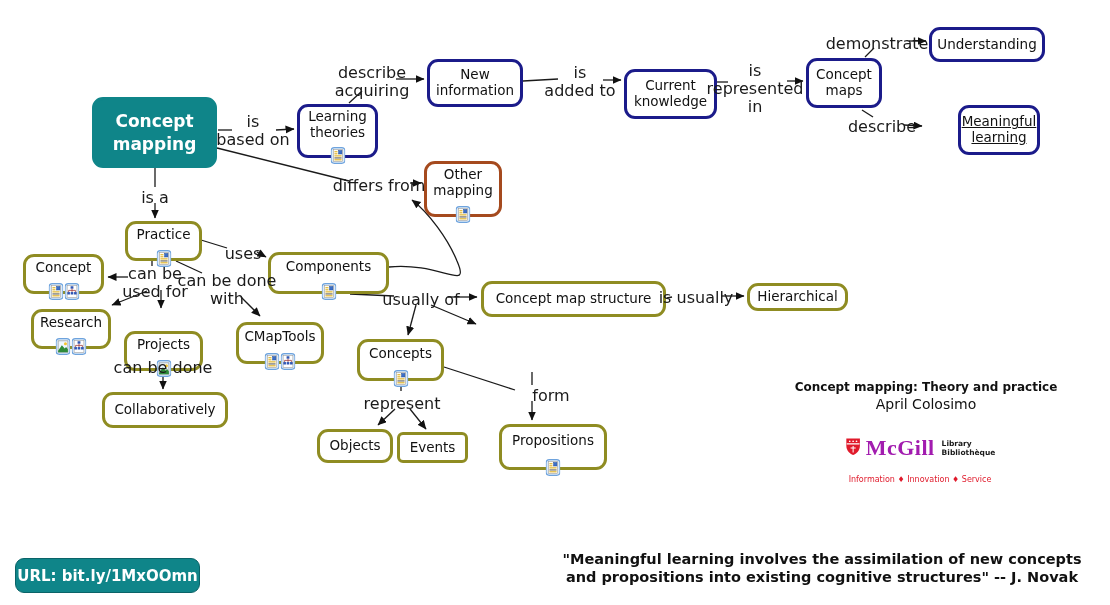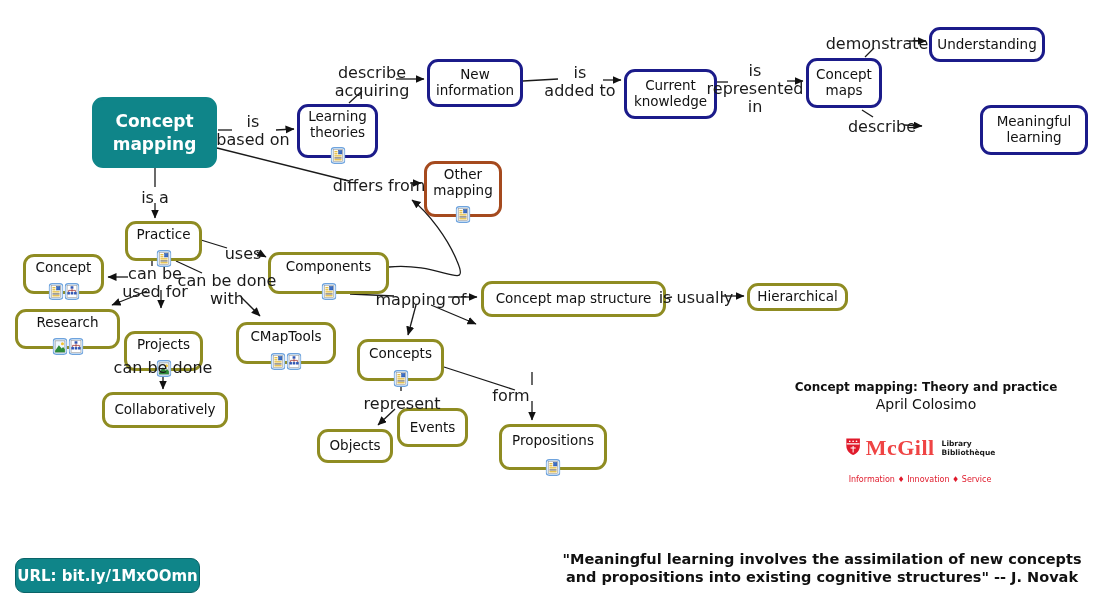--- a/index.html
+++ b/index.html
@@ -17,21 +17,21 @@
   .icons{position:absolute;bottom:-9px;left:50%;transform:translateX(-50%);display:flex;gap:1px;z-index:3;}
   .mini-icon{width:15px;height:17px;display:block;}
   .elabel{position:absolute;transform:translateX(-50%);font-size:16px;line-height:1.12;text-align:center;
           white-space:pre-line;z-index:2;color:#1a1a1a;}
   .title-block{position:absolute;left:926px;top:380px;transform:translateX(-50%);text-align:center;z-index:2;white-space:nowrap;}
   .title-block .t1{font-size:12px;font-weight:bold;}
   .title-block .t2{font-size:14px;margin-top:2px;}
   .mcgill{position:absolute;left:920px;top:435px;transform:translateX(-50%);display:flex;flex-direction:column;
           align-items:center;z-index:2;}
   .mcgill-top{display:flex;align-items:center;gap:4px;}
-  .mcgill-word{font-family:"Liberation Serif","DejaVu Serif",serif;font-weight:bold;font-size:22px;color:#ef4444;letter-spacing:0.5px;}
+  .mcgill-word{font-family:"Liberation Serif","DejaVu Serif",serif;font-weight:bold;font-size:22px;color:#a21caf;letter-spacing:0.5px;}
   .mcgill-unit{font-size:7.5px;font-weight:bold;color:#1a1a1a;white-space:pre-line;text-align:left;line-height:1.2;margin-left:3px;}
   .mcgill-tagline{font-size:8px;color:#e01a2b;margin-top:14px;}
   .quote{position:absolute;left:822px;top:550px;transform:translateX(-50%);width:548px;text-align:center;
          font-weight:bold;font-size:14.5px;line-height:1.25;z-index:2;}
   .url-badge{position:absolute;left:15px;top:558px;width:183px;height:33px;background:#0f8589;border:1px solid #0a6368;
              border-radius:9px;color:#fff;font-weight:bold;font-size:15px;display:flex;align-items:center;
              justify-content:center;z-index:2;}
   .defs-hidden{position:absolute;width:0;height:0;overflow:hidden;}
 </style>
 </head>
@@ -149,21 +149,21 @@
 
   <div class="node navy" style="left:806px;top:58px;width:76px;height:50px;">
     <span>Concept
 maps</span>
   </div>
 
   <div class="node navy" style="left:929px;top:27px;width:116px;height:35px;">
     <span>Understanding</span>
   </div>
 
-  <div class="node navy" style="left:980px;top:105px;width:108px;height:50px;">
+  <div class="node navy" style="left:958px;top:105px;width:82px;height:50px;text-decoration:underline;">
     <span>Meaningful
 learning</span>
   </div>
 
   <div class="node brown has-icon" style="left:424px;top:161px;width:78px;height:56px;">
     <span>Other
 mapping</span>
     <span class="icons"><span><svg class="mini-icon">
             <use href="#ic-resource"></use>
           </svg></span></span>
@@ -181,40 +181,40 @@
     <span class="icons">
       <span><svg class="mini-icon">
             <use href="#ic-resource"></use>
           </svg></span>
       <span><svg class="mini-icon">
             <use href="#ic-sitemap"></use>
           </svg></span>
     </span>
   </div>
 
-  <div class="node olive has-icon" style="left:15px;top:309px;width:105px;height:40px;">
+  <div class="node olive has-icon" style="left:31px;top:309px;width:80px;height:40px;">
     <span>Research</span>
     <span class="icons">
       <span><svg class="mini-icon">
             <use href="#ic-image"></use>
           </svg></span>
       <span><svg class="mini-icon">
             <use href="#ic-sitemap"></use>
           </svg></span>
     </span>
   </div>
 
   <div class="node olive has-icon" style="left:124px;top:311px;width:79px;height:40px;margin-top:20px;">
     <span>Projects</span>
     <span class="icons"><span><svg class="mini-icon">
             <use href="#ic-image"></use>
           </svg></span></span>
   </div>
 
-  <div class="node olive has-icon" style="left:236px;top:322px;width:100px;height:42px;">
+  <div class="node olive has-icon" style="left:236px;top:322px;width:88px;height:42px;">
     <span>CMapTools</span>
     <span class="icons">
       <span><svg class="mini-icon">
             <use href="#ic-resource"></use>
           </svg></span>
       <span><svg class="mini-icon">
             <use href="#ic-sitemap"></use>
           </svg></span>
     </span>
   </div>
@@ -243,21 +243,21 @@
     <span>Concepts</span>
     <span class="icons"><span><svg class="mini-icon">
             <use href="#ic-resource"></use>
           </svg></span></span>
   </div>
 
   <div class="node olive" style="left:317px;top:429px;width:76px;height:34px;">
     <span>Objects</span>
   </div>
 
-  <div class="node olive" style="left:397px;top:408px;width:71px;height:39px;">
+  <div class="node olive" style="left:397px;top:432px;width:71px;height:31px;border-radius:6px;">
     <span>Events</span>
   </div>
 
   <div class="node olive has-icon" style="left:499px;top:424px;width:108px;height:46px;">
     <span>Propositions</span>
     <span class="icons"><span><svg class="mini-icon">
             <use href="#ic-resource"></use>
           </svg></span></span>
   </div>
 
@@ -272,25 +272,25 @@
 in</div>
   <div class="elabel" style="left:877px;top:35px;">demonstrate</div>
   <div class="elabel" style="left:882px;top:118px;">describe</div>
   <div class="elabel" style="left:379px;top:177px;text-align:right;">differs from</div>
   <div class="elabel" style="left:155px;top:189px;">is a</div>
   <div class="elabel" style="left:243px;top:245px;">uses</div>
   <div class="elabel" style="left:155px;top:265px;">can be
 used for</div>
   <div class="elabel" style="left:227px;top:272px;">can be done
 with</div>
-  <div class="elabel" style="left:421px;top:291px;">mapping of</div>
+  <div class="elabel" style="left:421px;top:291px;">usually of</div>
   <div class="elabel" style="left:696px;top:289px;">is usually</div>
   <div class="elabel" style="left:163px;top:359px;">can be done</div>
   <div class="elabel" style="left:402px;top:395px;">represent</div>
-  <div class="elabel" style="left:511px;top:387px;text-align:right;">form</div>
+  <div class="elabel" style="left:551px;top:387px;text-align:right;">form</div>
 
   <div class="title-block">
     <div class="t1">Concept mapping: Theory and practice</div>
     <div class="t2">April Colosimo</div>
   </div>
 
   <div class="mcgill">
     <div class="mcgill-top">
       <span><svg width="17" height="19" viewBox="0 0 20 22">
             <use href="#ic-crest"></use>

